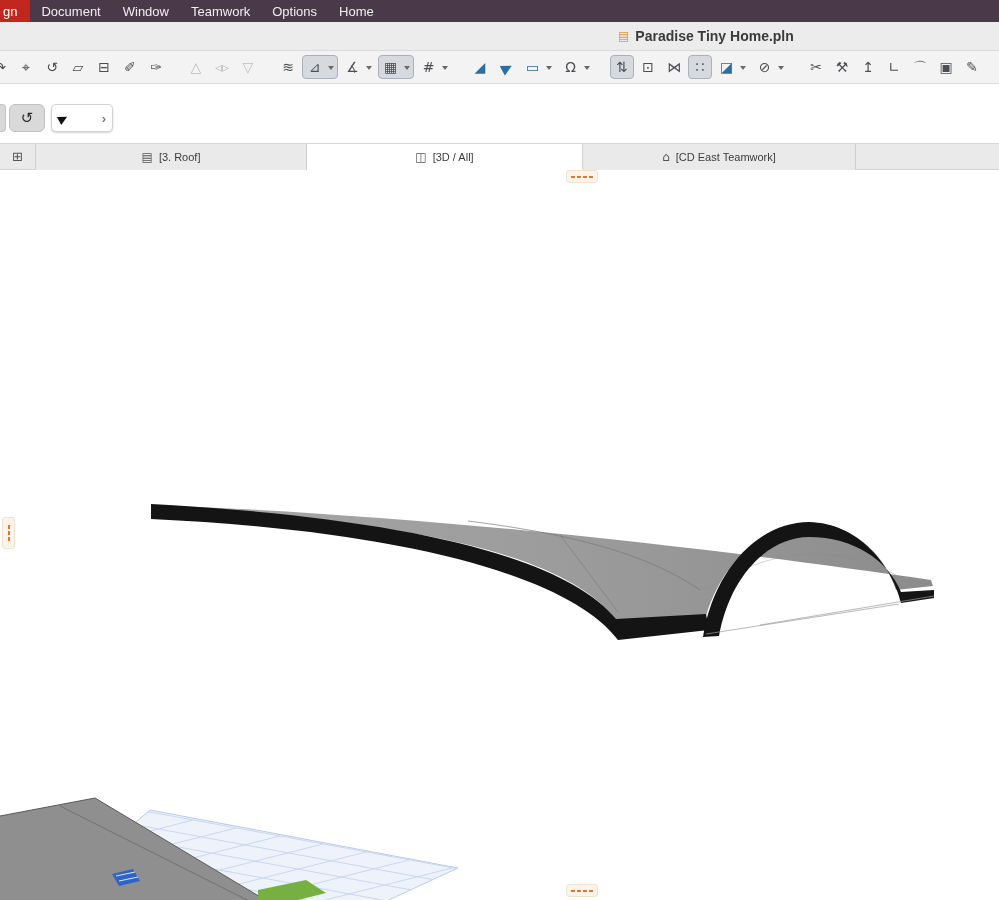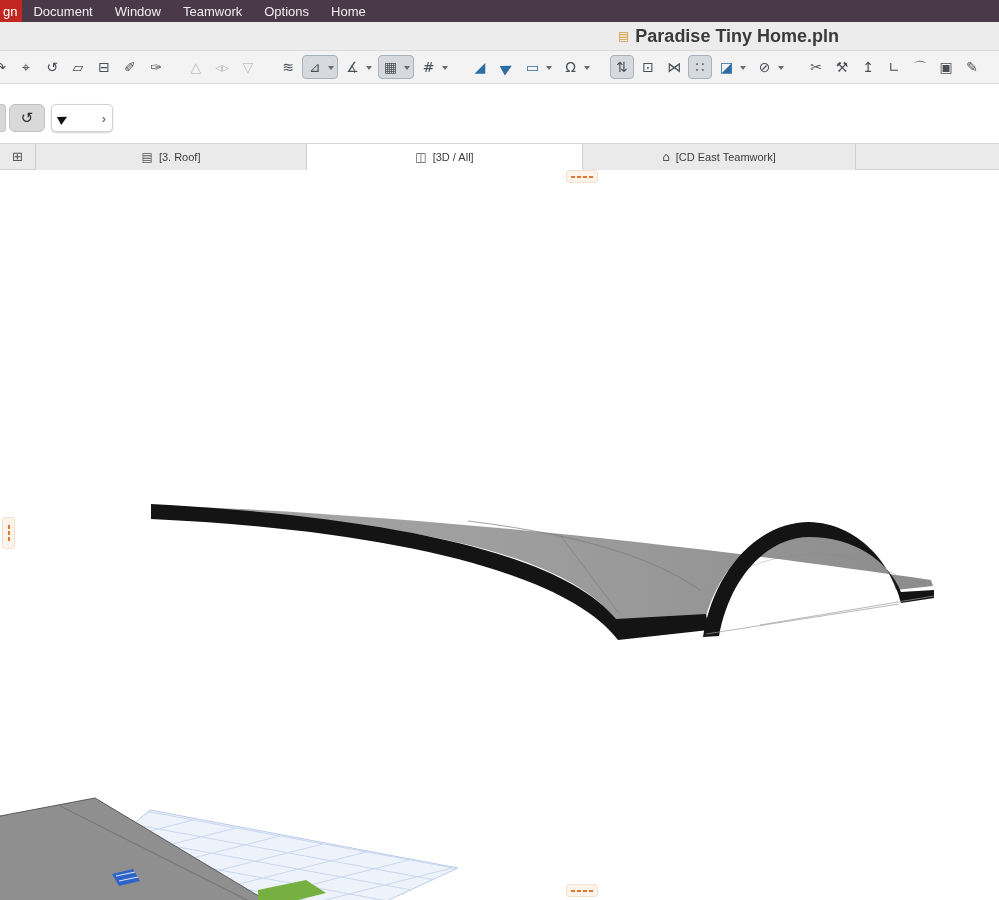--- a/index.html
+++ b/index.html
@@ -5,29 +5,29 @@
   html,body{margin:0;padding:0;}
   body{width:999px;height:900px;overflow:hidden;background:#fff;
        font-family:"Liberation Sans","DejaVu Sans",sans-serif;-webkit-font-smoothing:antialiased;}
   #app{position:relative;width:999px;height:900px;background:#fff;}
   .repeat{display:contents;}
 
   
   .menubar{position:absolute;top:0;left:0;right:0;height:22px;background:#4a3a49;
            display:flex;align-items:center;font-size:13px;color:#f2edf1;z-index:30;}
   .menu-app{background:#c2271f;height:22px;display:flex;align-items:center;
-            padding:0 5px 0 3px;color:#fff;}
+            padding:0 13px 0 3px;color:#fff;}
   .menu-item{padding:4px 11px;height:22px;display:flex;align-items:center;cursor:default;}
 
   
   .titlebar{position:absolute;top:22px;left:0;right:0;height:28px;background:#ececec;
             border-bottom:1px solid #dadada;z-index:29;}
   .title-wrap{position:absolute;left:618px;top:0;height:28px;display:flex;align-items:center;gap:6px;}
   .doc-icon{font-family:"DejaVu Sans",sans-serif;font-size:12px;color:#d89a3e;}
-  .title-text{font-size:18px;font-weight:bold;color:#3a3a3a;}
+  .title-text{font-size:14px;font-weight:bold;color:#3a3a3a;}
 
   
   .toolbar{position:absolute;top:50px;left:0;right:0;height:33px;background:#f3f3f3;
            border-bottom:1px solid #ddd;display:flex;align-items:center;padding-left:0;
            overflow:hidden;z-index:28;}
   .tb{position:relative;width:24px;height:24px;margin:0 1px;border:1px solid transparent;
       border-radius:4px;background:transparent;display:inline-flex;align-items:center;
       justify-content:center;font-size:14px;color:#4a4f55;padding:0;cursor:default;flex:0 0 auto;}
   .tb .g{font-family:"DejaVu Sans",sans-serif;line-height:1;}
   .tb .g.rot{display:inline-block;transform:rotate(-28deg);}

